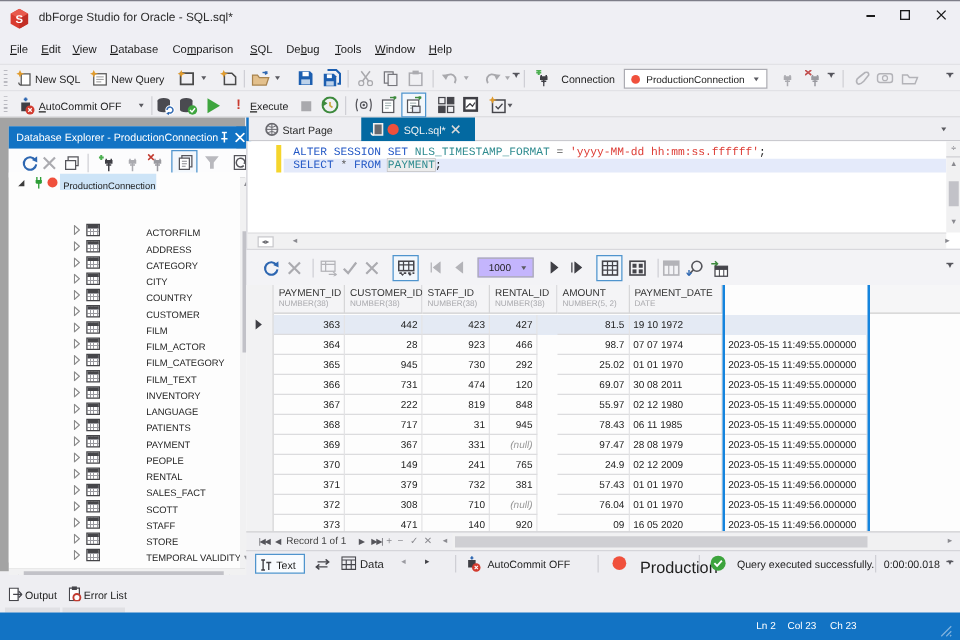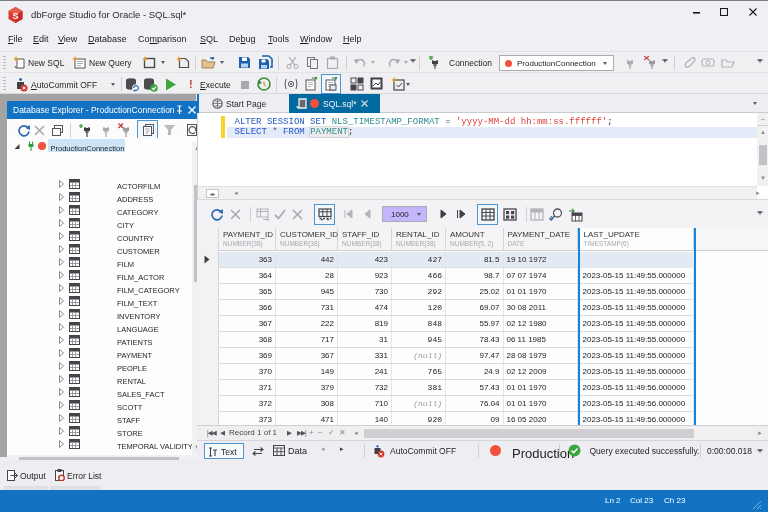--- a/index.html
+++ b/index.html
@@ -45,21 +45,21 @@
 #resbar{left:197px;top:199px;width:571px;height:29px;background:#f3f3f6;border-top:1px solid #d8d8dc;}
 #grid{left:197px;top:228px;width:571px;height:197px;background:#fdfdfd;}
 .gh{position:absolute;top:0;height:23px;background:#f4f4f6;border-right:1px solid #d6d6d8;border-bottom:1px solid #cfcfcf;}
 .ghc{font-size:8px;color:#333;position:absolute;left:4px;top:2px;white-space:nowrap;}
 .ghs{font-size:6.5px;color:#a9a9ad;position:absolute;left:4px;top:12px;white-space:nowrap;}
 .grow{position:absolute;left:0;width:497px;height:16px;font-size:8px;color:#222;}
 .grow div{position:absolute;top:0;height:16px;line-height:15px;white-space:nowrap;border-right:1px solid #e4e4e6;border-bottom:1px solid #dcdcde;}
 .c1{left:22px;width:57px;}
 .c2{left:79px;width:62px;}
 .c3{left:141px;width:54px;}
-.c4{left:195px;width:54px;font-family:Liberation Mono, monospace;}
+.c4{left:179px;width:54px;}
 .c5{left:249px;width:57.5px;}
 .c6{left:306.5px;width:74px;}
 .c7{left:382.5px;width:114px;}
 .num{text-align:right;padding-right:3px;}
 .dt{padding-left:3px;}
 .nl{font-style:italic;color:#999;}
 #nav{left:197px;top:425px;width:571px;height:15px;background:#efeff2;border-top:1px solid #cfcfd2;font-size:7.5px;color:#444;}
 #bottombar{left:197px;top:440px;width:571px;height:20px;background:#eeeef2;border-top:1px solid #d5d5da;font-size:8.5px;}
 
 #outtabs{left:0;top:460px;width:768px;height:30px;background:#eeeef2;font-size:8.5px;}
@@ -619,24 +619,20 @@
       <span class="ghs">NUMBER(38)</span>
     </div>
  <div class="gh" style="left:249px;width:57.5px">
       <span class="ghc">AMOUNT</span>
       <span class="ghs">NUMBER(5, 2)</span>
     </div>
  <div class="gh" style="left:306.5px;width:74px">
       <span class="ghc">PAYMENT_DATE</span>
       <span class="ghs">DATE</span>
     </div>
- <div class="gh" style="left:382.5px;width:114px;background:#fdfdfd">
-      <span class="ghc">LAST_UPDATE</span>
-      <span class="ghs">TIMESTAMP(6)</span>
-    </div>
  <div class="abs" style="left:498.5px;top:0;width:72.5px;height:23px;background:#f6f6f7;border-bottom:1px solid #cfcfcf"></div>
  <div class="abs" style="left:22px;top:23.5px;width:474.5px;height:16px;background:#e4eaf4"></div>
  <svg class="abs" style="left:7px;top:27px" width="6" height="9">
       <polygon points="0.5,0.5 5.5,4.5 0.5,8.5" fill="#3f3f45"></polygon>
     </svg>
  <div class="grow" style="top:23.5px">
       <div class="c1 num">363</div>
       <div class="c2 num">442</div>
       <div class="c3 num">423</div>
       <div class="c4 num">427</div>

